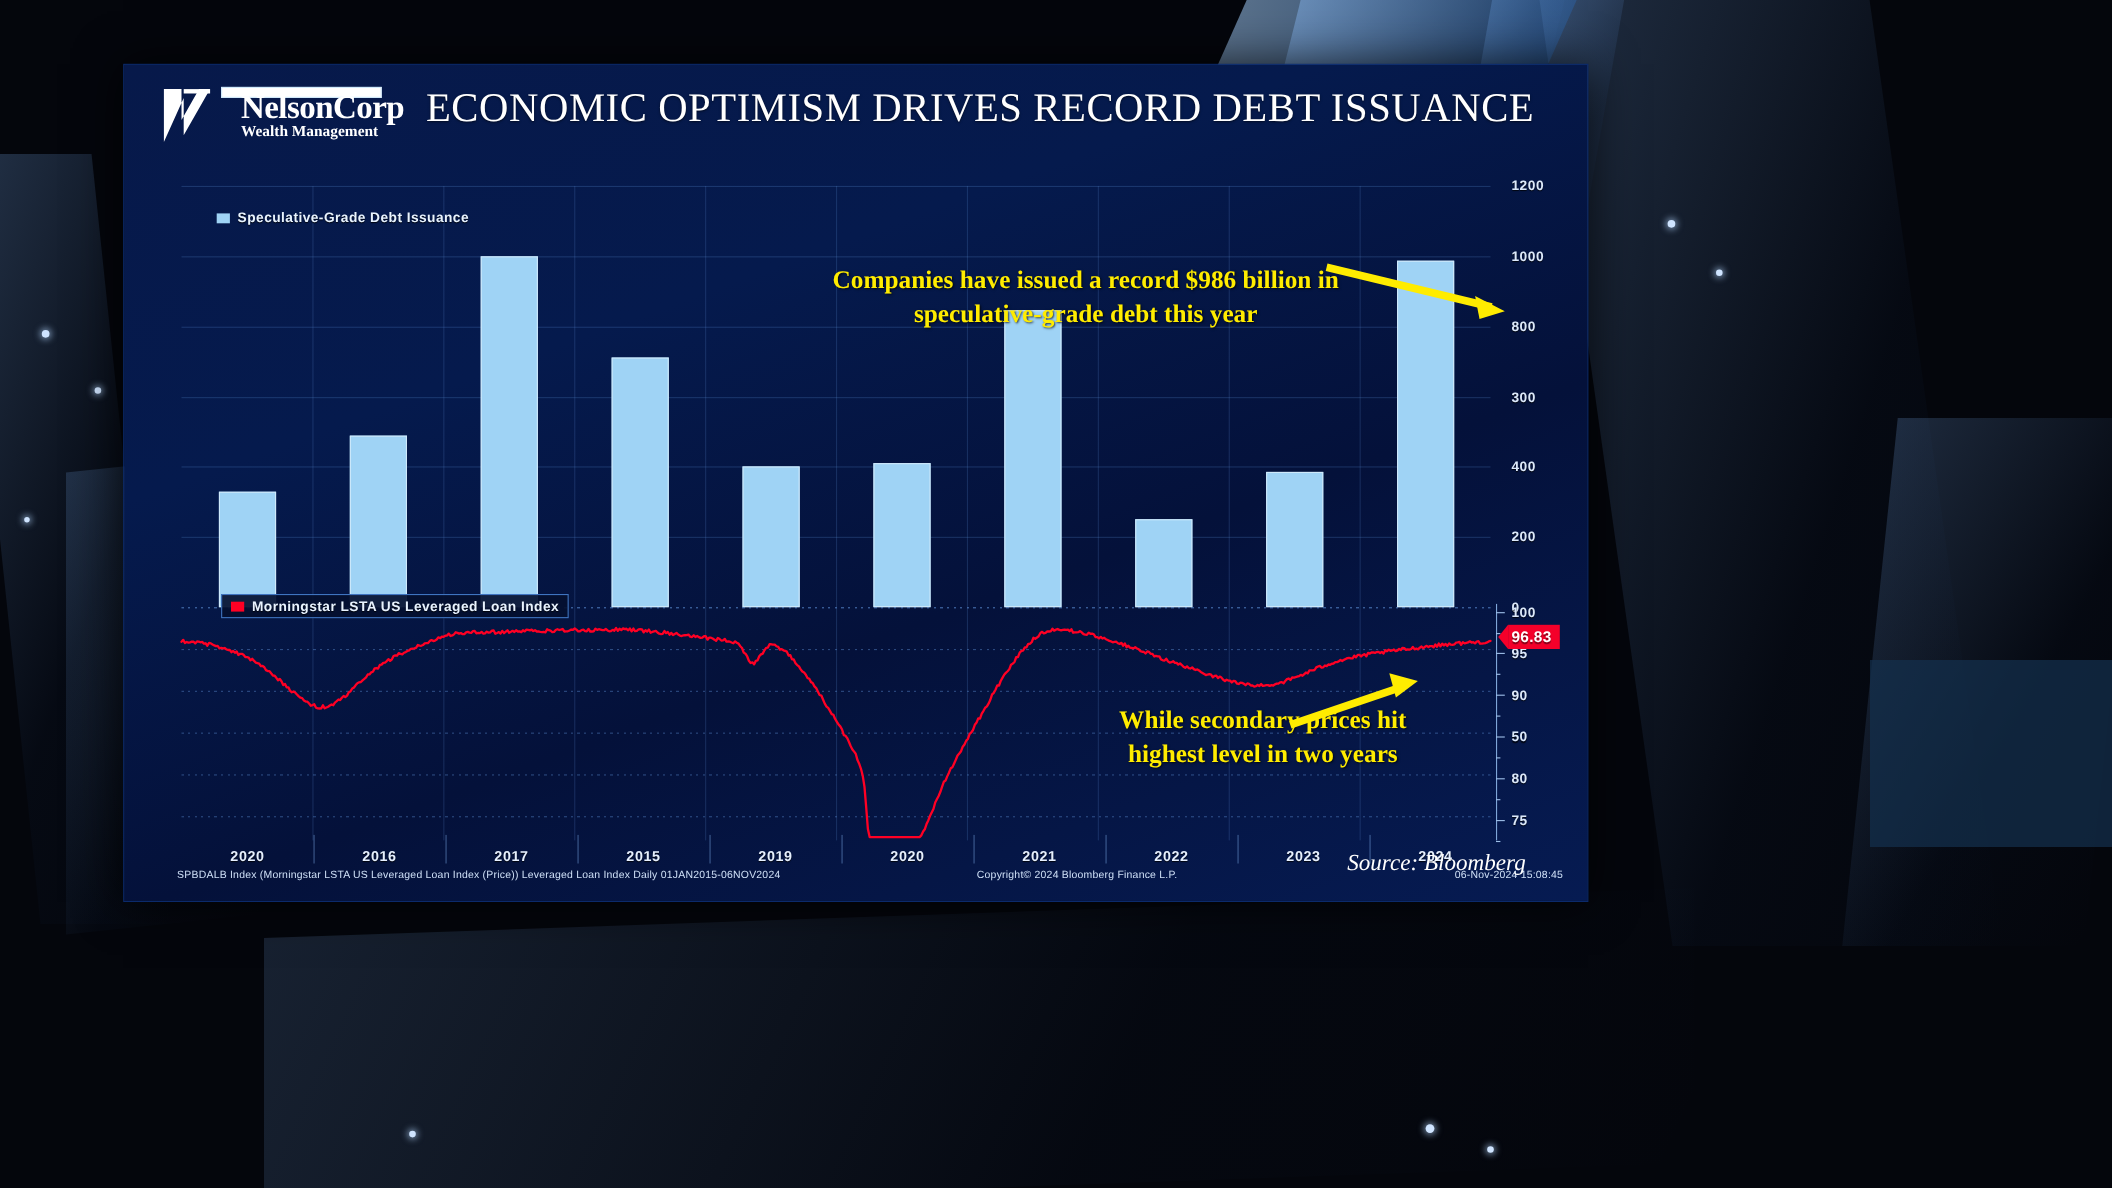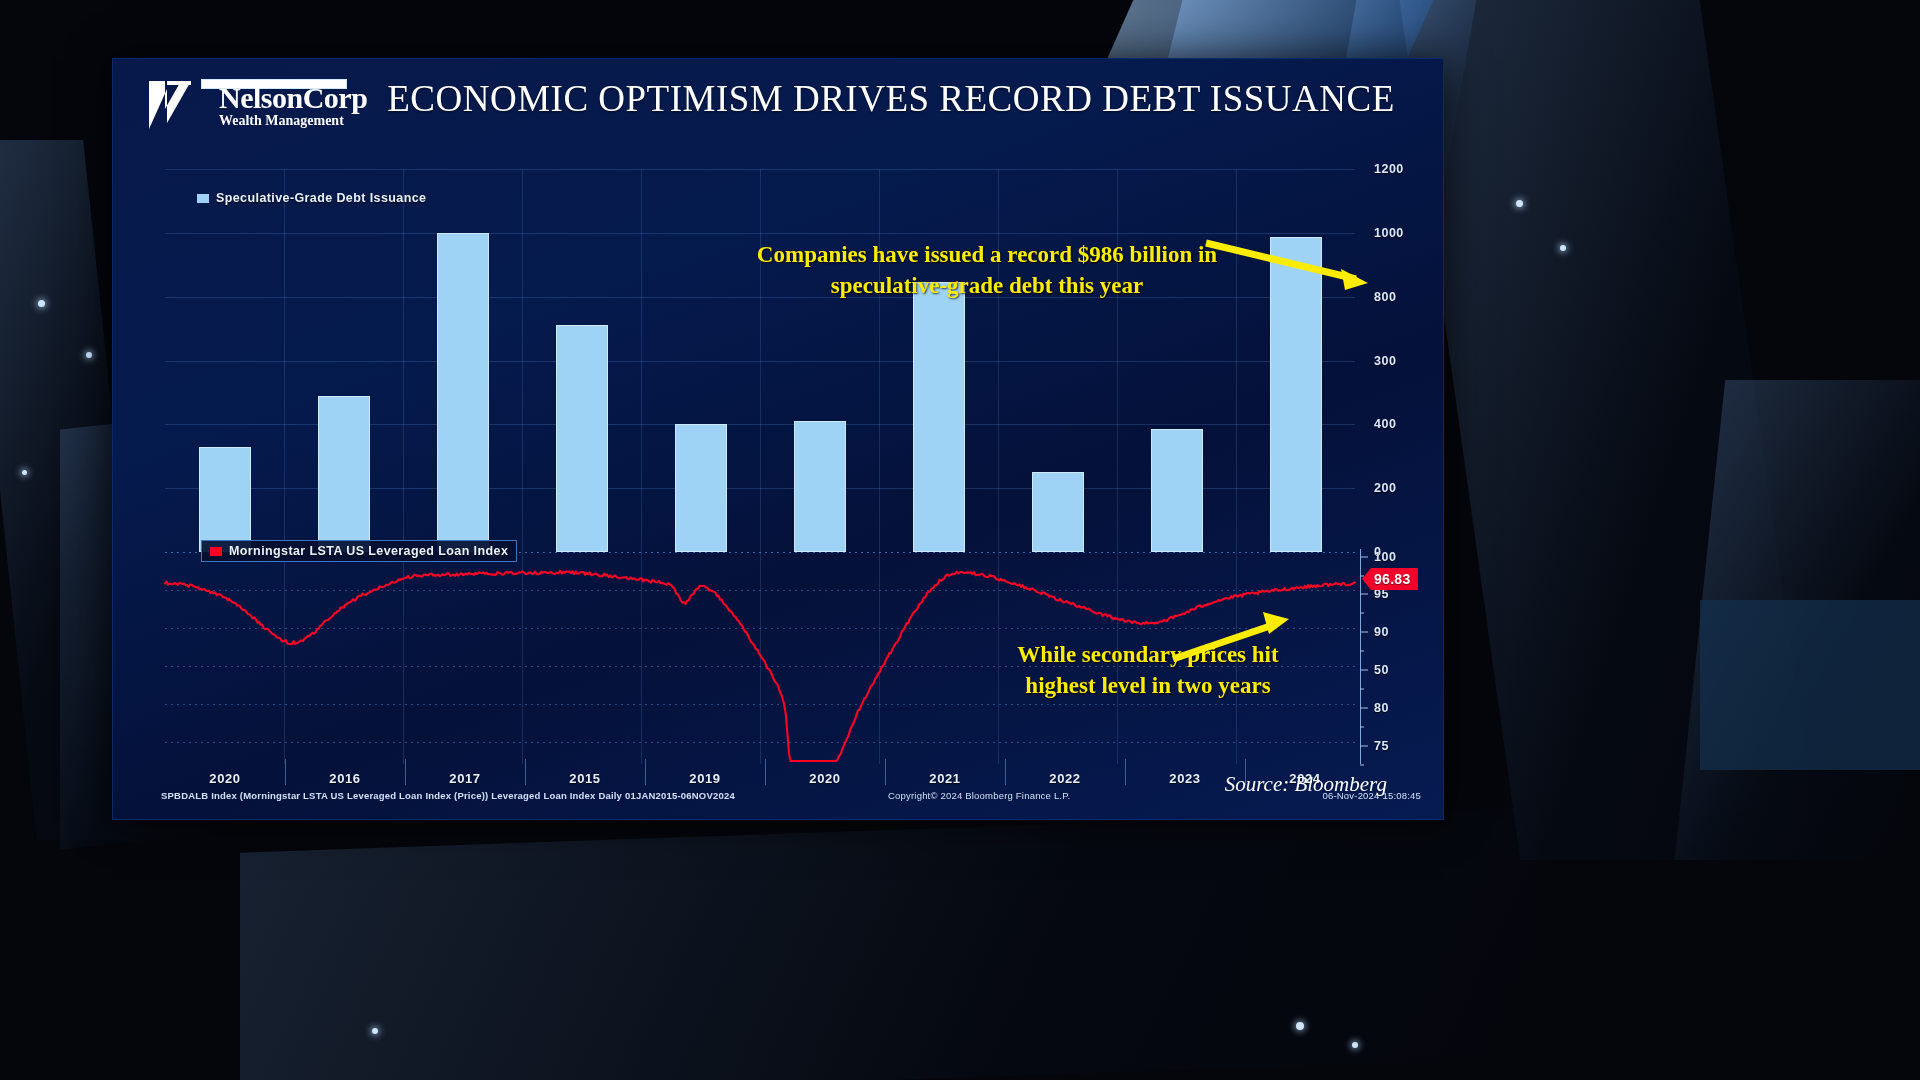--- a/index.html
+++ b/index.html
@@ -71,21 +71,21 @@
   .anno{position:absolute;color:#ffec00;font-family:"Liberation Serif",serif;font-weight:bold;
      font-size:23px;line-height:31px;text-align:center;text-shadow:1px 1px 2px rgba(0,0,0,.75);}
   #anno1{left:624px;top:180px;width:500px;}
   #anno2{left:880px;top:580px;width:310px;}
 
   
   #xaxis{position:absolute;left:52px;top:712px;width:1200px;height:18px;}
   .xlabel{position:absolute;transform:translateX(-50%);font-size:13px;font-weight:bold;
      color:#e6f0ff;letter-spacing:.6px;text-shadow:0 1px 1px rgba(0,0,0,.8);}
   .xsep{position:absolute;top:-12px;width:1px;height:26px;background:rgba(120,165,225,.5);}
-  #footL{position:absolute;left:48px;top:731px;font-size:9.5px;color:#cfe0f7;letter-spacing:.2px;white-space:nowrap;font-weight:bold;}
+  #footL{position:absolute;left:48px;top:731px;font-size:9.5px;color:#cfe0f7;letter-spacing:.2px;white-space:nowrap;}
   #footC{position:absolute;left:775px;top:731px;font-size:9.5px;color:#cfe0f7;letter-spacing:.2px;white-space:nowrap;}
   #footR{position:absolute;right:22px;top:731px;font-size:9.5px;color:#cfe0f7;letter-spacing:.2px;white-space:nowrap;}
   #source{position:absolute;right:56px;bottom:22px;font-family:"Liberation Serif",serif;
      font-style:italic;font-size:21px;color:#ffffff;white-space:nowrap;}
   svg{display:block;overflow:visible;}
 </style>
 </head>
 <body>
 
 <div id="bg">

